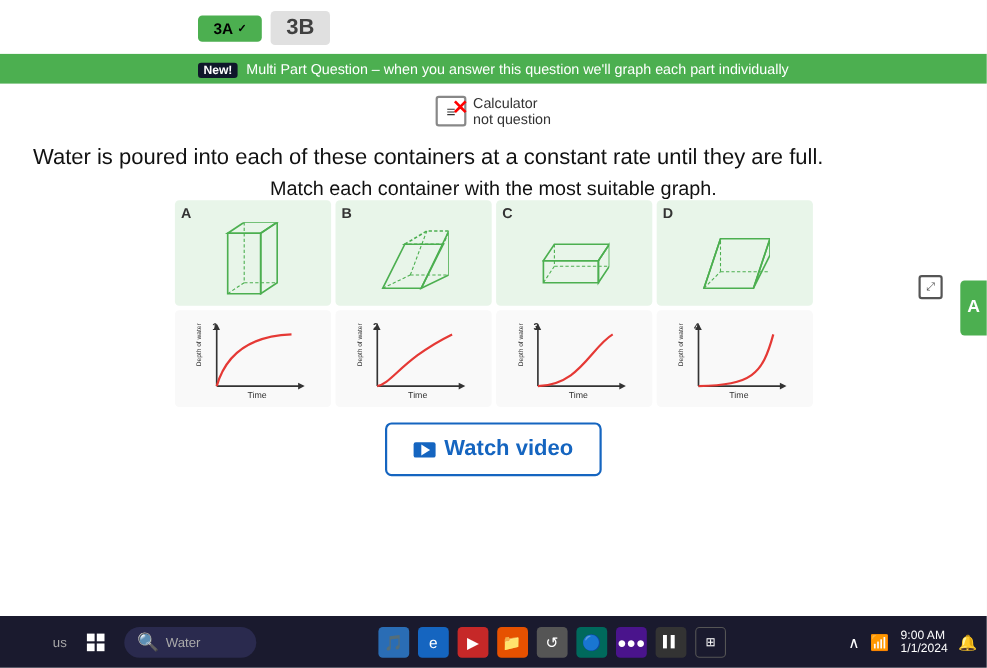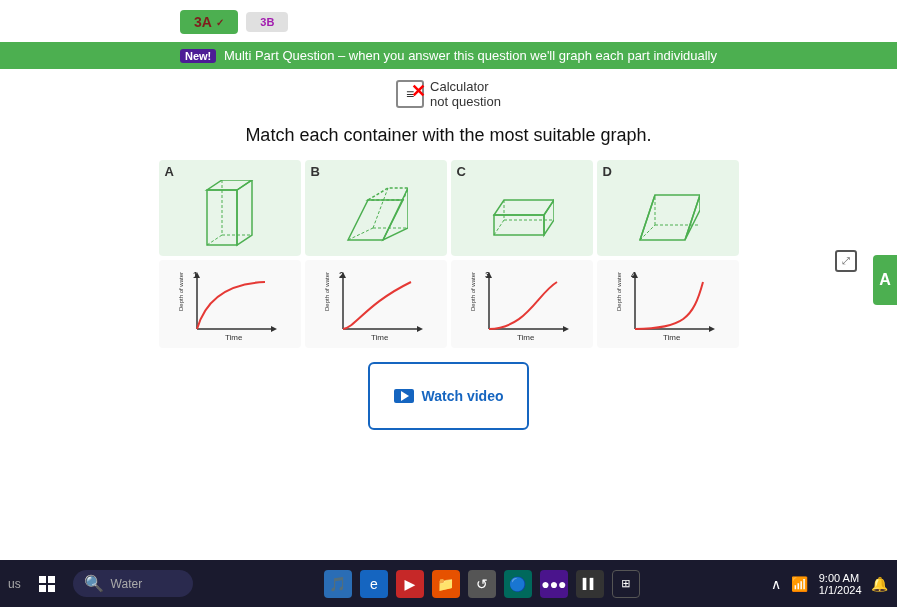--- a/index.html
+++ b/index.html
@@ -24,51 +24,51 @@
     
     .top-tabs {
       display: flex;
       align-items: center;
       gap: 8px;
       margin-bottom: 8px;
       padding-left: 160px;
     }
     .tab-3a {
       background: #4caf50;
-      color: #7f1d1d;
+      color: #000000;
       padding: 4px 14px;
       border-radius: 4px;
       font-weight: bold;
       font-size: 14px;
       display: flex;
       align-items: center;
       gap: 4px;
     }
     .tab-3b {
       background: #e0e0e0;
-      color: #a21caf;
+      color: #404040;
       padding: 4px 14px;
       border-radius: 4px;
       font-weight: bold;
-      font-size: 11px;
+      font-size: 20px;
     }
     .chevron { font-size: 10px; }
 
     
     .multi-part-banner {
       background: #4caf50;
       color: white;
       text-align: center;
       padding: 6px;
       font-size: 13px;
       margin: 0 -20px;
       margin-bottom: 10px;
     }
     .new-badge {
-      background: #4c1d95;
+      background: #0f172a;
       color: white;
       border-radius: 3px;
       padding: 1px 5px;
       font-size: 11px;
       font-weight: bold;
       margin-right: 4px;
     }
 
     
     .bookwork-row {
@@ -118,21 +118,21 @@
       font-size: 20px;
       font-weight: 400;
       color: #111;
       margin-bottom: 6px;
       padding-left: 10px;
     }
     .question-sub {
       font-size: 18px;
       text-align: center;
       color: #111;
-      margin-bottom: 14px;
+      margin-bottom: 0;
     }
 
     
     .containers-grid {
       display: grid;
       grid-template-columns: repeat(4, 1fr);
       gap: 4px;
       max-width: 580px;
       margin: 0 auto 4px auto;
     }
@@ -184,22 +184,22 @@
 
     
     .watch-video-btn {
       display: flex;
       align-items: center;
       justify-content: center;
       margin: 0 auto;
       background: white;
       border: 2px solid #1565c0;
       border-radius: 6px;
-      padding: 24px 24px;
-      font-size: 14px;
+      padding: 11px 24px;
+      font-size: 20px;
       color: #1565c0;
       font-weight: 600;
       cursor: pointer;
       width: fit-content;
       gap: 8px;
     }
     .video-icon {
       width: 20px;
       height: 14px;
       background: #1565c0;
@@ -261,20 +261,21 @@
       background: #1a1a2e;
       display: flex;
       align-items: center;
       padding: 0 8px;
       gap: 8px;
     }
     .taskbar-left {
       display: flex;
       align-items: center;
       gap: 6px;
+      margin-left: 40px;
     }
     .taskbar-label {
       color: #aaa;
       font-size: 12px;
     }
     .taskbar-icons {
       display: flex;
       align-items: center;
       gap: 8px;
       margin-left: auto;
@@ -360,20 +361,21 @@
         ≡
         <span class="calc-x">✕</span>
       </div>
       <div>
         <div>Calculator</div>
         <div>not question</div>
       </div>
     </div>
   </div>
 
+  <div class="question-text">Water is poured into each of these containers at a constant rate until they are full.</div>
   <div class="question-sub">Match each container with the most suitable graph.</div>
 
   <div class="containers-grid">
 
     <div class="container-box">
       <span class="container-label">A</span>
       <div class="shape-svg">
         <svg width="65" height="70" viewBox="0 0 65 70">
 
           <polygon points="10,10 40,10 40,65 10,65" fill="none" stroke="#4caf50" stroke-width="1.5"></polygon>

